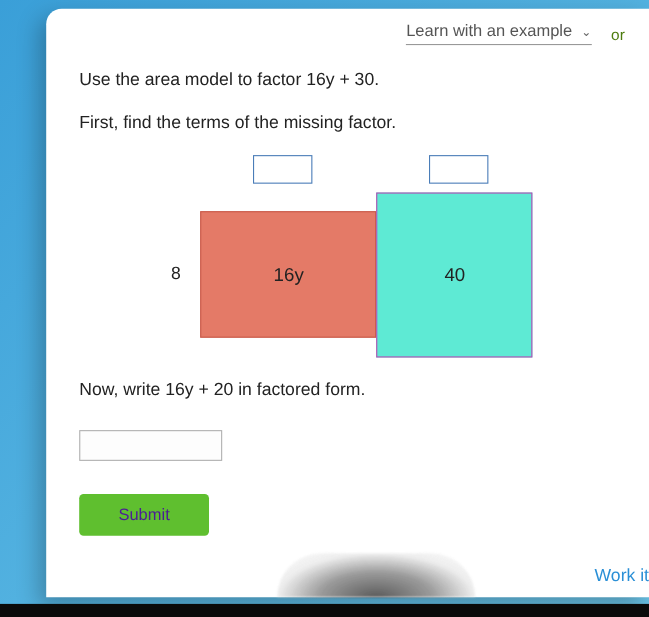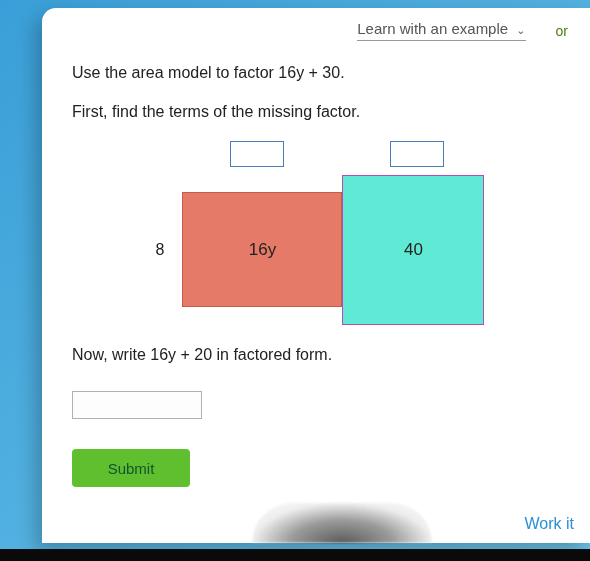--- a/index.html
+++ b/index.html
@@ -19,21 +19,21 @@
     bottom: 18px;
     background: #ffffff;
     border-radius: 14px 0 0 0;
     box-shadow: -6px 8px 20px rgba(0,0,0,0.25);
     padding: 12px 22px 10px 30px;
   }
   .top-bar {
     display: flex;
     justify-content: flex-end;
     align-items: center;
-    gap: 30px;
+    gap: 18px;
     margin-bottom: 22px;
   }
   .learn-link {
     font-size: 15px;
     color: #555;
     border-bottom: 1px solid #999;
     padding-bottom: 3px;
     cursor: pointer;
   }
   .chev { font-size: 11px; margin-left: 4px; color: #666; }
@@ -92,31 +92,31 @@
     height: 28px;
     border: 1.5px solid #b0b0b0;
     background: #fdfdfd;
     margin-top: 8px;
     margin-bottom: 30px;
     font-size: 14px;
     padding: 0 6px;
   }
   .submit-btn {
     background: #5fbf2f;
-    color: #14532d;
+    color: #4c1d95;
     border: none;
     border-radius: 4px;
     width: 118px;
     height: 38px;
     font-size: 15px;
     cursor: pointer;
   }
   .workit {
     position: absolute;
-    right: 16px;
+    right: 0;
     bottom: 10px;
     color: #2a8fd6;
     font-size: 16px;
     cursor: pointer;
   }
   .smudge {
     position: absolute;
     left: 210px;
     bottom: 0;
     width: 180px;

